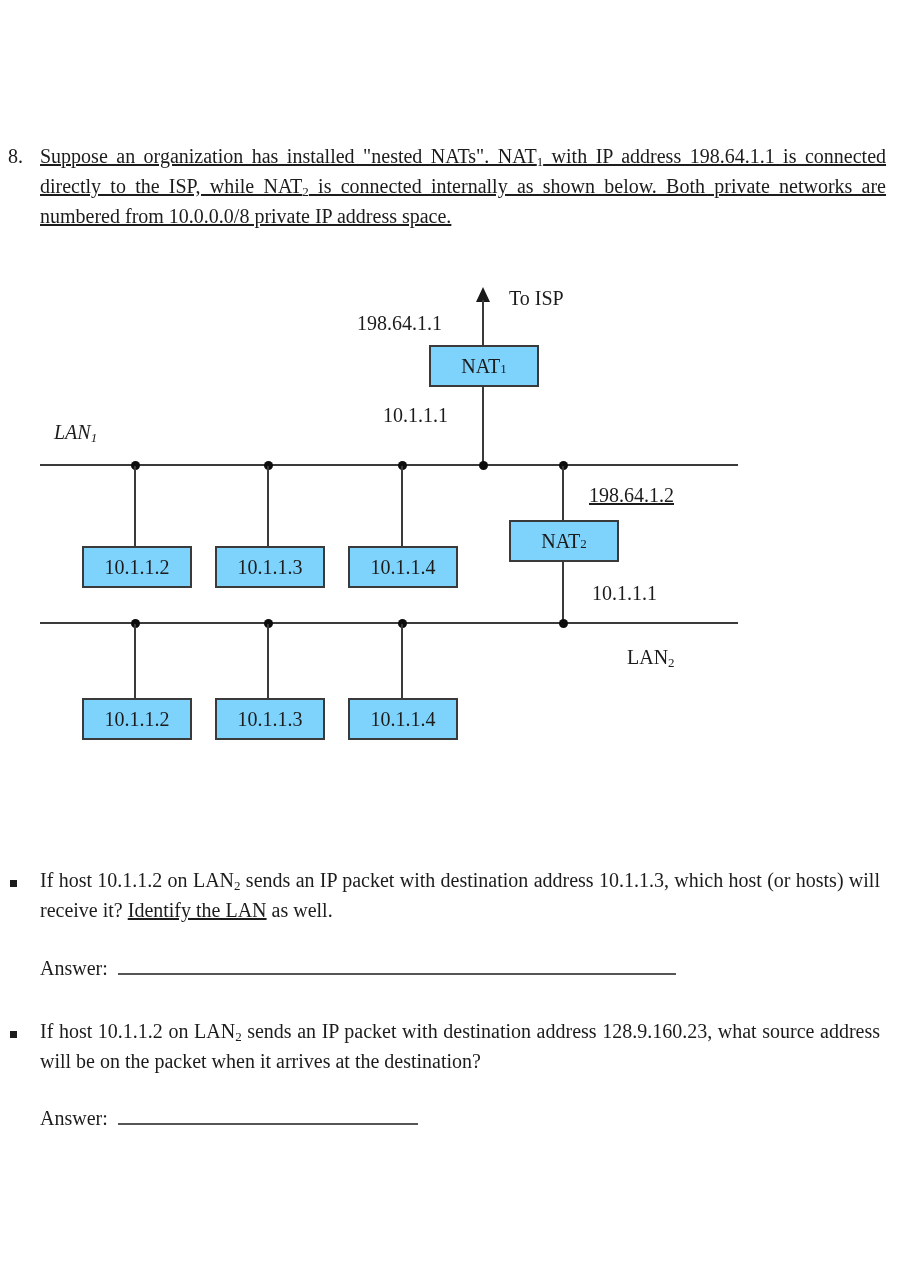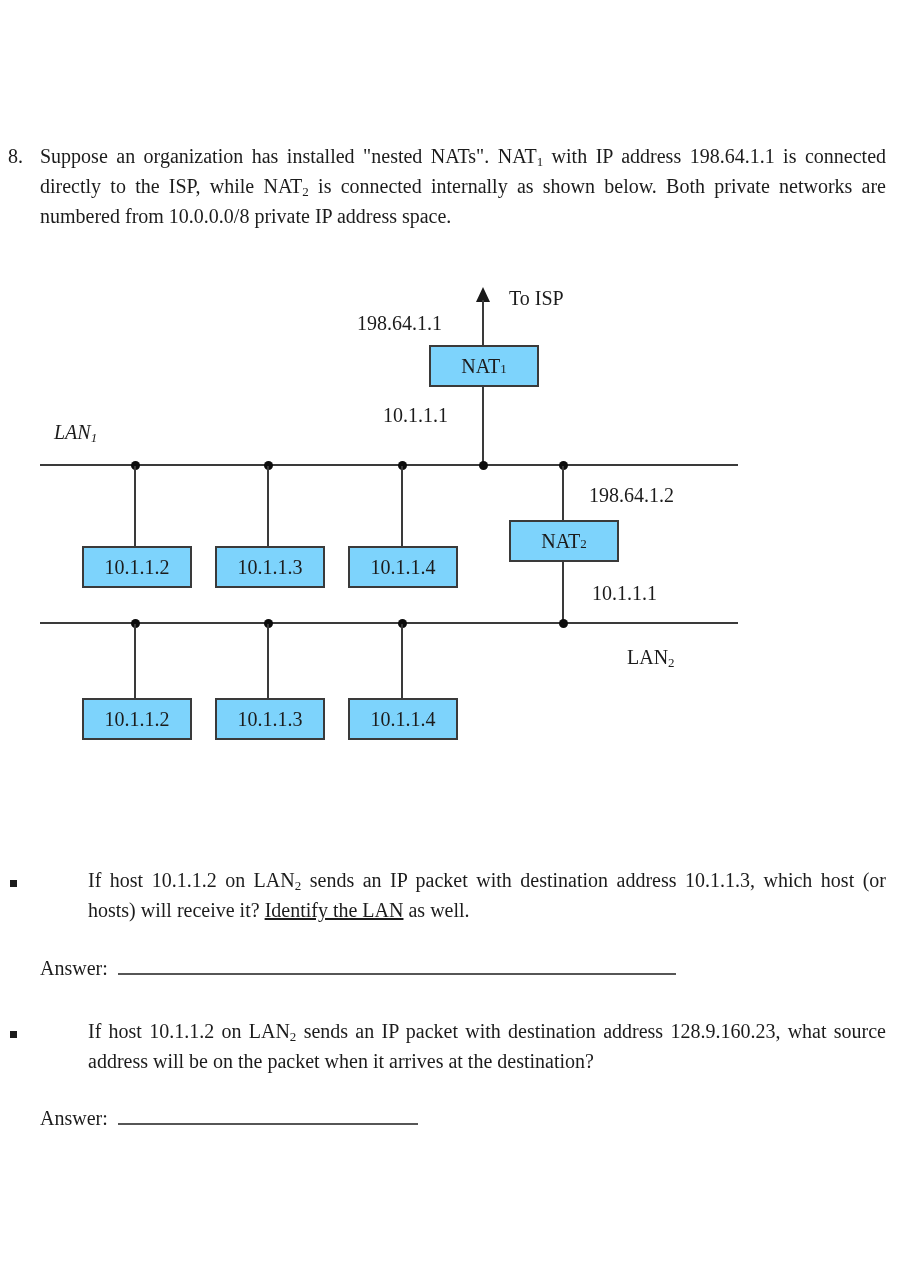--- a/index.html
+++ b/index.html
@@ -11,42 +11,42 @@
     color:#1c1c1c;
     overflow:hidden;
   }
   
   .question{
     position:absolute;top:141px;left:8px;width:878px;
     display:flex;
     font-size:20px;line-height:30px;
   }
   .qnum{width:32px;flex:0 0 32px;}
-  .qtext{width:846px;text-align:justify;}
+  .qtext{width:846px;text-align:justify;text-decoration:underline;}
   sub.s{font-size:13px;line-height:0;position:relative;top:3px;vertical-align:baseline;}
   
   .diagram{position:absolute;top:285px;left:0;width:904px;height:480px;text-align:center;}
   .dline{position:absolute;background:#3a3a3a;}
   .vline{width:2px;}
   .hline{height:2px;}
   .dot{position:absolute;width:9px;height:9px;border-radius:50%;background:#0d0d0d;}
   .nodebox{
     position:absolute;width:106px;height:38px;
     border:2px solid #3a3a3a;background:#7dd3fc;
     display:flex;align-items:center;justify-content:center;
     font-size:20px;
   }
   .dlabel{position:absolute;font-size:20px;white-space:nowrap;}
   .arrowhead{
     position:absolute;width:0;height:0;
     border-left:7px solid transparent;border-right:7px solid transparent;
     border-bottom:15px solid #1a1a1a;
   }
   
-  .bullet{position:absolute;left:8px;width:878px;display:flex;font-size:20px;line-height:30px;gap:48px;}
+  .bullet{position:absolute;left:8px;width:878px;display:flex;font-size:20px;line-height:30px;}
   .bmark{flex:0 0 32px;}
   .bsq{display:inline-block;width:7px;height:7px;background:#1c1c1c;margin:10px 0 0 2px;}
   .btext{width:840px;text-align:justify;}
   .uline{text-decoration:underline;}
   .answer{position:absolute;left:40px;font-size:20px;white-space:nowrap;}
   .blank{display:inline-block;height:18px;border-bottom:2px solid #565656;margin-left:10px;}
   .blank.long{width:558px;}
   .blank.short{width:300px;}
 </style>
 </head>
@@ -87,21 +87,21 @@
     <div class="nodebox" style="left:82px;top:261px;">
         <span>10.1.1.2</span>
       </div>
     <div class="nodebox" style="left:215px;top:261px;">
         <span>10.1.1.3</span>
       </div>
     <div class="nodebox" style="left:348px;top:261px;">
         <span>10.1.1.4</span>
       </div>
 
-    <div class="dlabel" style="left:589px;top:199px;">198.64.1.2</div>
+    <div class="dlabel" style="left:589px;top:199px;text-decoration:underline;">198.64.1.2</div>
     <div class="dline vline" style="left:562px;top:181px;height:54px;"></div>
     <div class="nodebox" style="left:509px;top:235px;">
         <span>NAT</span>
         <sub class="s">2</sub>
       </div>
     <div class="dline vline" style="left:562px;top:275px;height:62px;"></div>
     <div class="dlabel" style="left:592px;top:297px;">10.1.1.1</div>
 
     <div class="dline hline" style="left:40px;top:337px;width:698px;"></div>
     <div class="dot" style="left:131px;top:334px;"></div>

